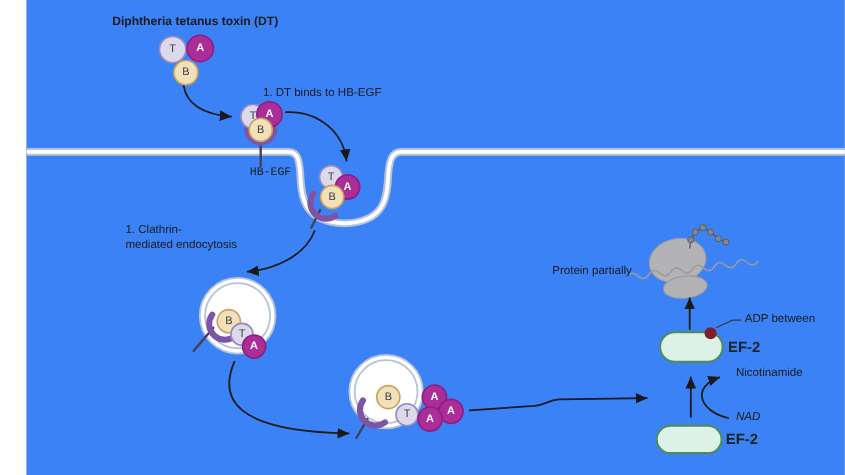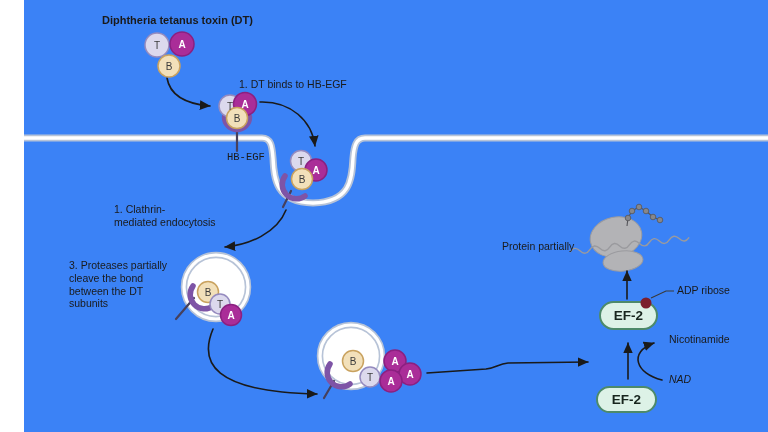--- a/index.html
+++ b/index.html
@@ -4,21 +4,21 @@
 <style>
   html,body{margin:0;padding:0;background:#fff;}
   .stage{position:relative;width:768px;height:432px;background:#3b82f6;overflow:hidden;
          font-family:"Liberation Sans","DejaVu Sans",sans-serif;color:var(--text,#1a1a1a);margin-left:24px;}
   .stage svg{position:absolute;left:0;top:0;}
   .lbl{position:absolute;font-size:10.5px;line-height:1.22;white-space:pre-line;color:var(--text,#1a1a1a);}
   .title{position:absolute;font-size:11px;font-weight:bold;white-space:nowrap;}
   .lt{position:absolute;font-size:10px;transform:translate(-50%,-50%);color:#3b3b3b;pointer-events:none;}
   .lt.white{color:#ffffff;font-weight:bold;}
   .ef2txt{position:absolute;display:flex;align-items:center;justify-content:center;
-          font-size:13.5px;font-weight:600;color:#17251d;}
+          font-size:13.5px;font-weight:600;color:#17251d;padding-left:48px;}
   
   .mem-outer{stroke:var(--membrane,#b7c3d7);stroke-width:7;fill:none;}
   .mem-inner{stroke:#fff;stroke-width:3.4;fill:none;}
   .ves-outer{fill:#fff;stroke:var(--membrane,#b7c3d7);stroke-width:6.5;}
   .ves-inner{fill:none;stroke:#fff;stroke-width:3.2;}
   .subT{fill:var(--subunit-t-fill,#dcd9ed);stroke:var(--subunit-t-stroke,#958bbf);stroke-width:1.5;}
   .subA{fill:var(--subunit-a-fill,#aa2d98);stroke:var(--subunit-a-stroke,#8b2080);stroke-width:1.5;}
   .subB{fill:var(--subunit-b-fill,#f2e0ba);stroke:var(--subunit-b-stroke,#c9a25f);stroke-width:1.5;}
   .receptor{stroke:var(--receptor,#7e54a6);stroke-width:5.5;fill:none;stroke-linecap:round;}
   .stem{stroke:#46405c;stroke-width:2.2;stroke-linecap:round;}
@@ -132,26 +132,22 @@
 
     <rect class="ef2pill" x="573" y="387" width="59" height="25" rx="12.5"></rect>
   </svg>
 
   <div class="title" style="left:78px;top:14px;position:absolute;">Diphtheria tetanus toxin (DT)</div>
 
   <div class="lbl" style="left:215px;top:78px;">1. DT binds to HB-EGF</div>
   <div class="lbl" style="left:203px;top:151px;font-family:Liberation Mono, monospace;">HB-EGF</div>
   <div class="lbl" style="left:90px;top:203px;">1. Clathrin-
 mediated endocytosis</div>
-  <div class="lbl" style="left:45px;top:259px;">3. Proteases partially
-cleave the bond
-between the DT
-subunits</div>
   <div class="lbl" style="left:478px;top:240px;">Protein partially</div>
-  <div class="lbl" style="left:653px;top:284px;">ADP ribose</div>
+  <div class="lbl" style="left:653px;top:284px;">ADP between</div>
   <div class="lbl" style="left:645px;top:333px;">Nicotinamide</div>
   <div class="lbl" style="left:645px;top:373px;font-style:italic;">NAD</div>
 
   <div class="ef2txt" style="left:576px;top:302px;width:57px;height:27px;">EF-2</div>
   <div class="ef2txt" style="left:573px;top:387px;width:59px;height:25px;">EF-2</div>
 
   <div class="lt" style="left:133px;top:45px;">T</div>
   <div class="lt white" style="left:158px;top:44px;">A</div>
   <div class="lt" style="left:145px;top:66px;">B</div>
 

